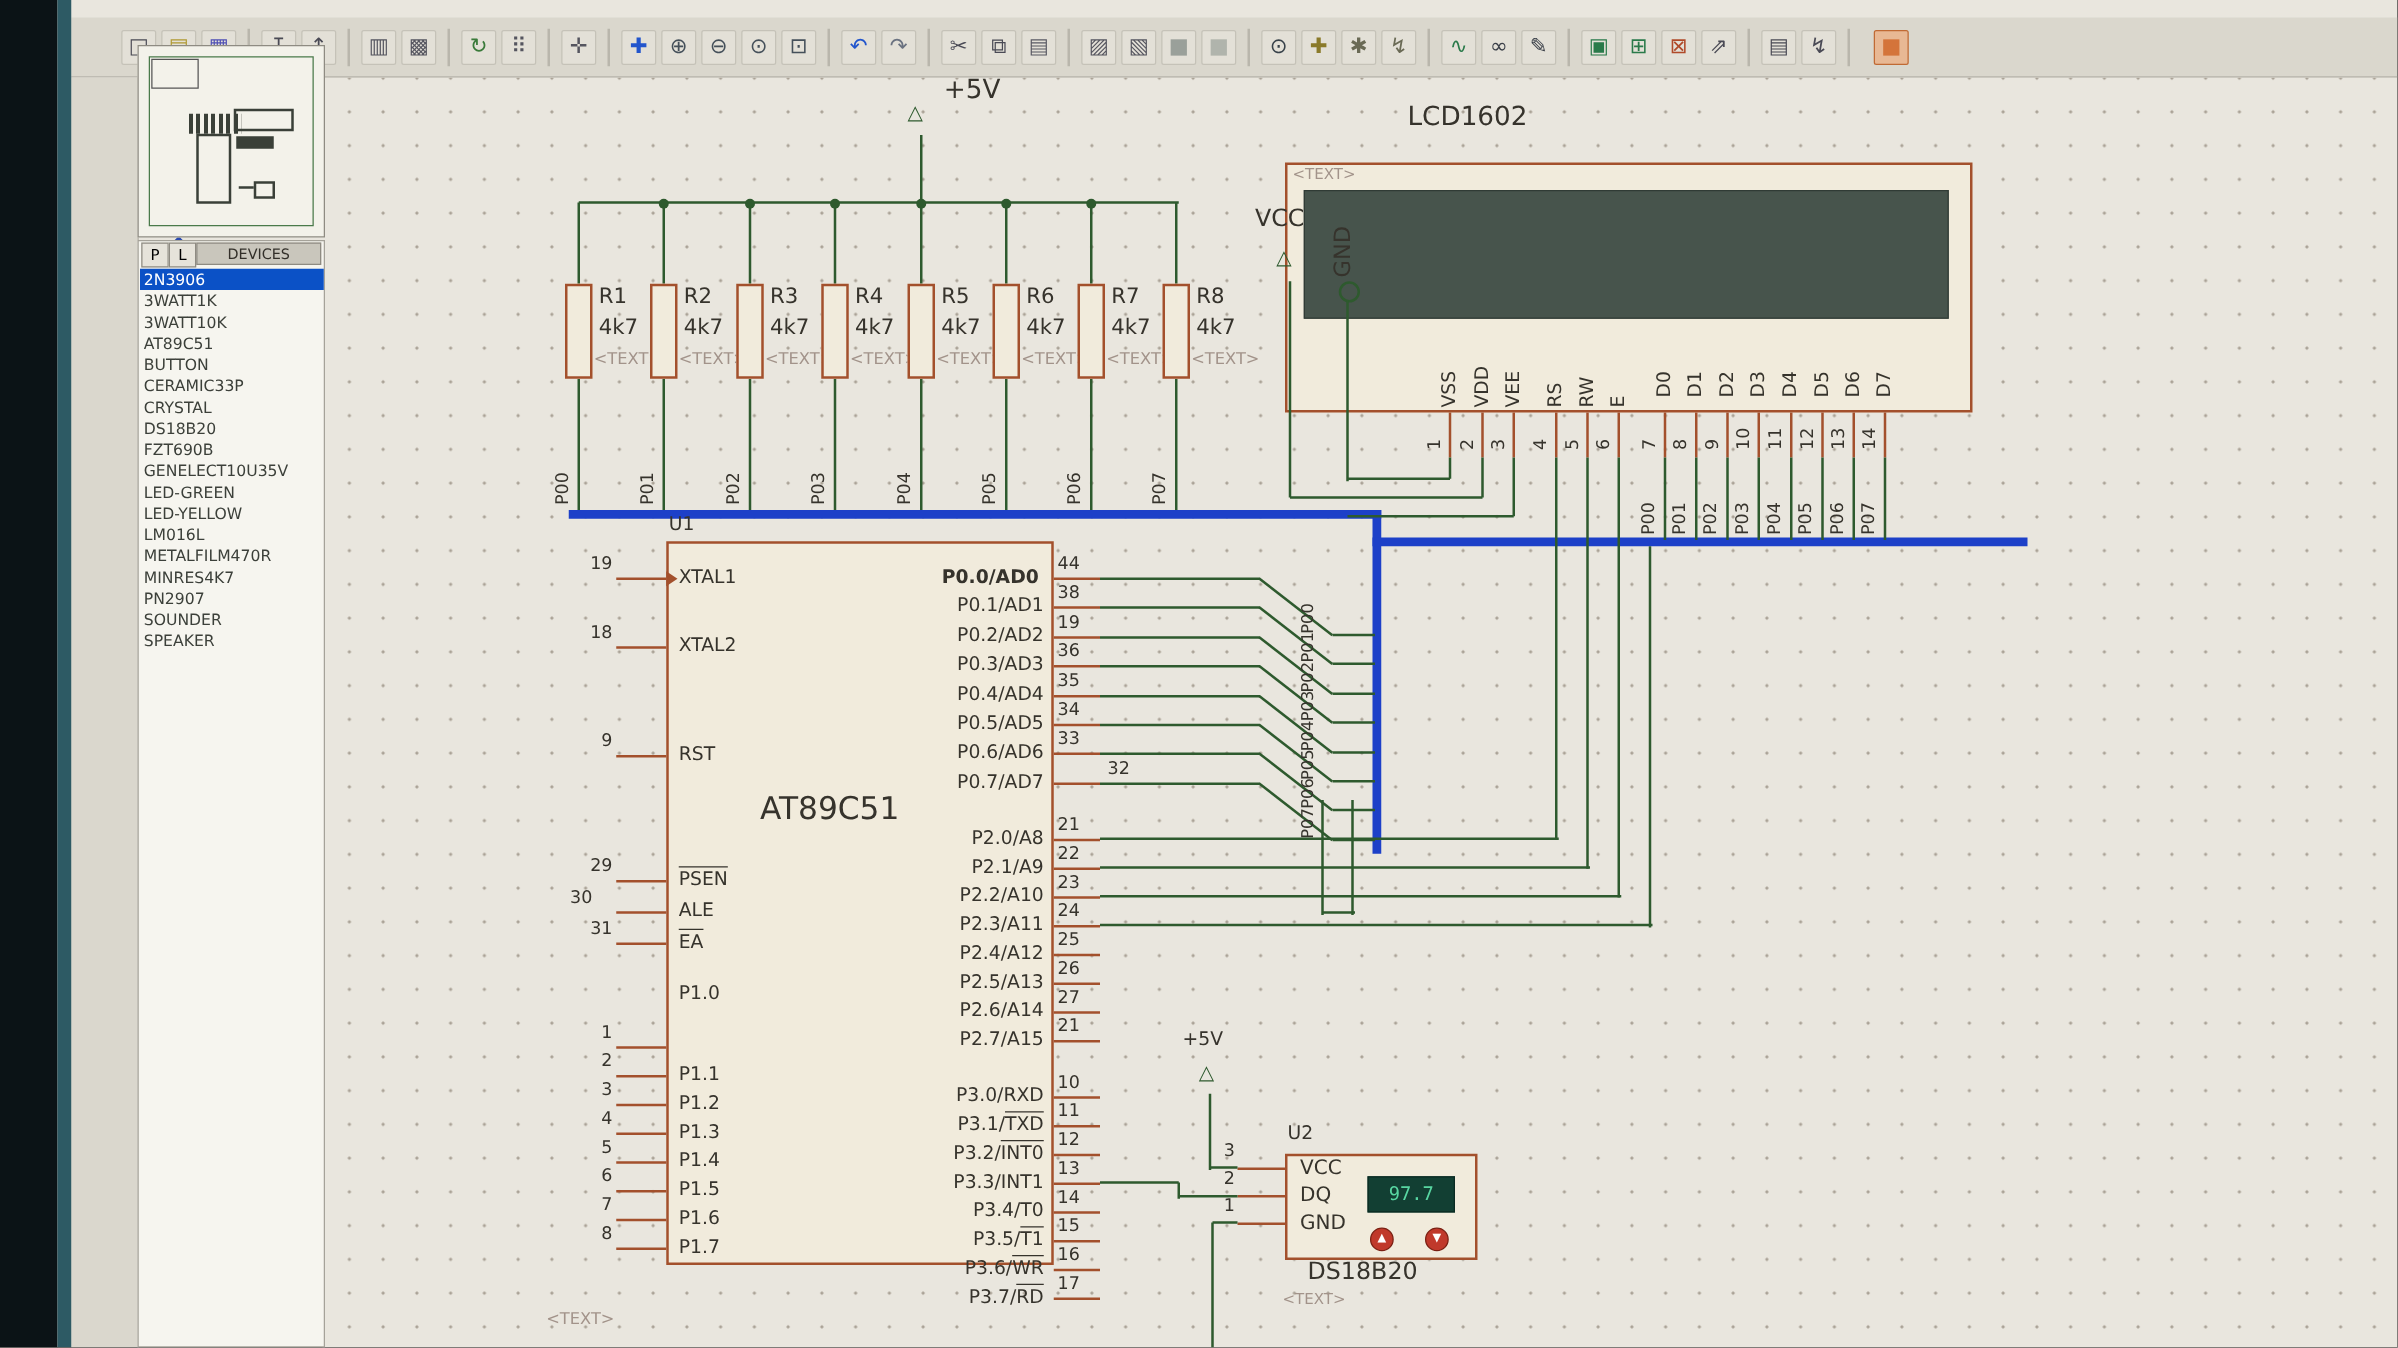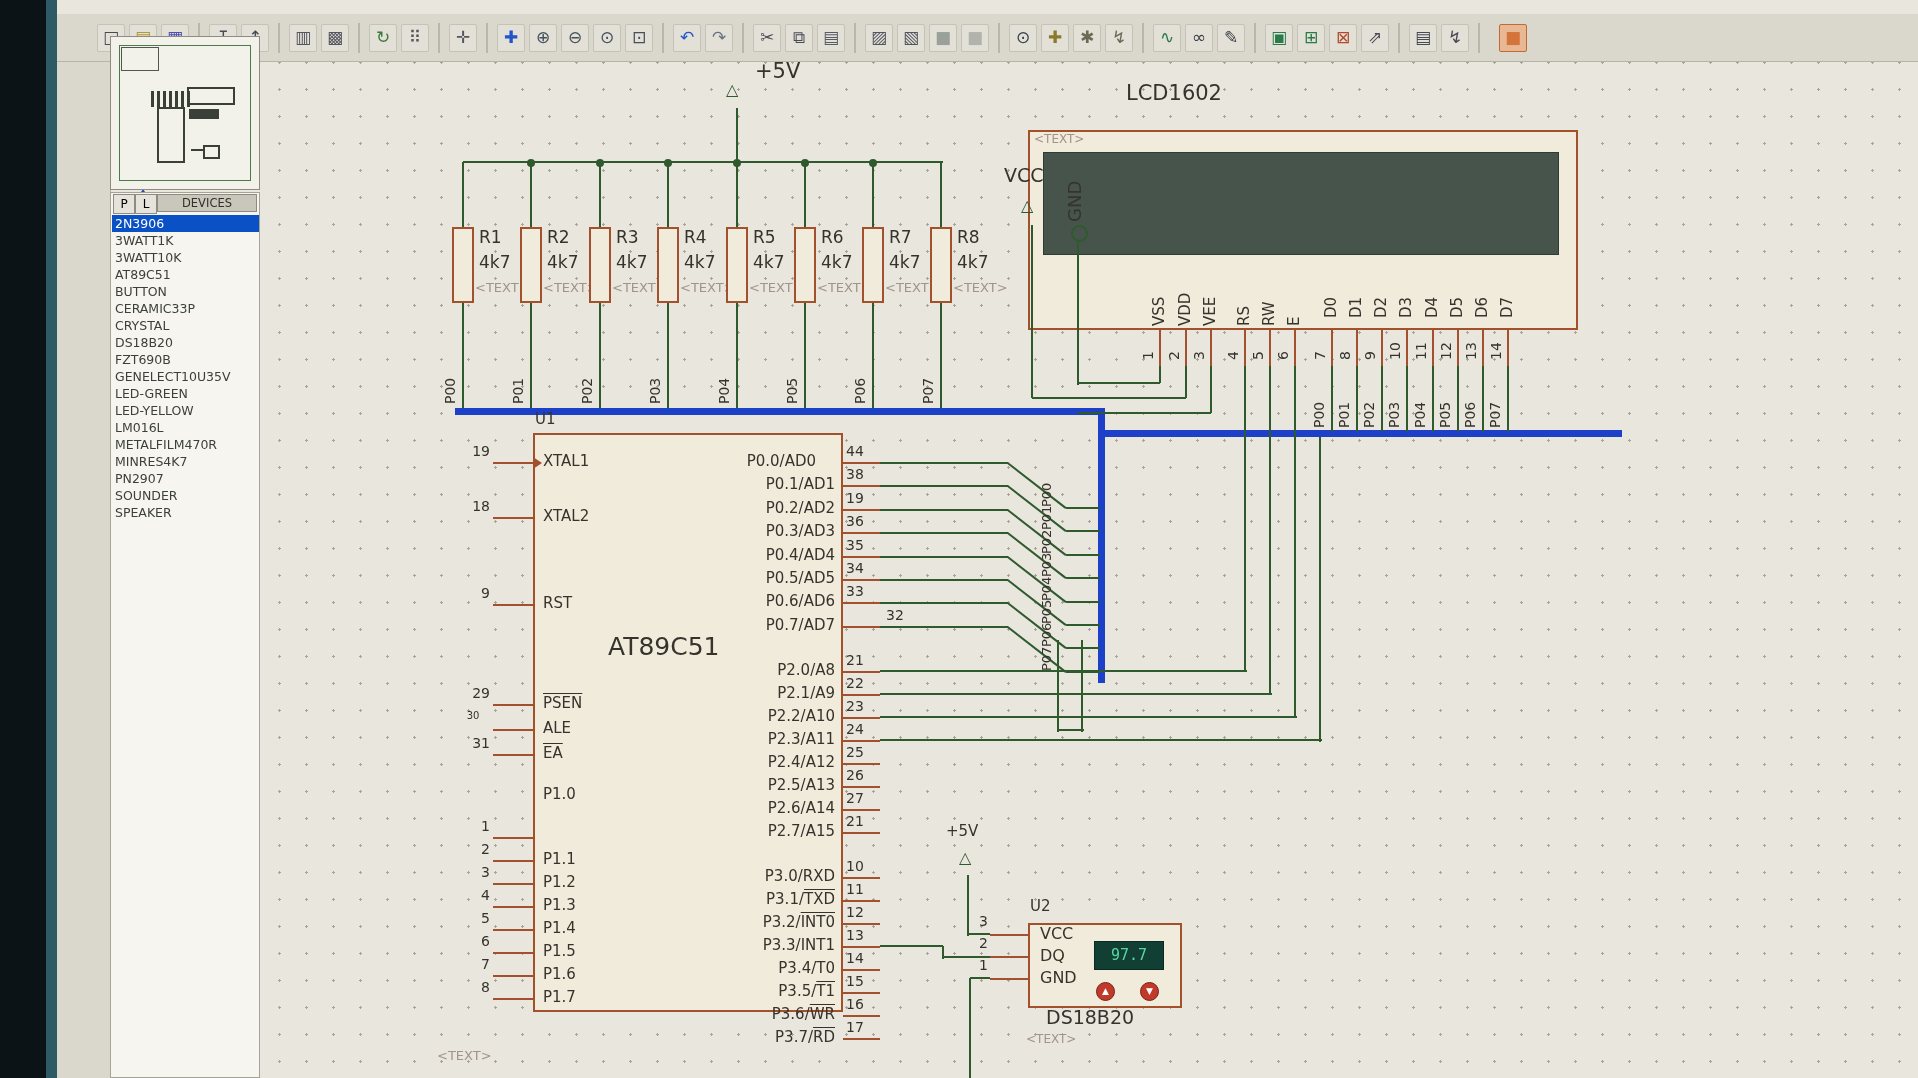--- a/index.html
+++ b/index.html
@@ -207,21 +207,21 @@
       <div class="s" style="left: 493px; top: 517px; width: 40px; height: 2px;"></div>
       <div class="t" style="left: 456px; top: 499px; width: 34px; text-align: right; font-size: 14px;">18</div>
       <div class="t" style="left: 543px; top: 509px; width: 150px; text-align: left;"><span>XTAL2</span></div>
       <div class="s" style="left: 493px; top: 604px; width: 40px; height: 2px;"></div>
       <div class="t" style="left: 456px; top: 586px; width: 34px; text-align: right; font-size: 14px;">9</div>
       <div class="t" style="left: 543px; top: 596px; width: 150px; text-align: left;"><span>RST</span></div>
       <div class="s" style="left: 493px; top: 704px; width: 40px; height: 2px;"></div>
       <div class="t" style="left: 456px; top: 686px; width: 34px; text-align: right; font-size: 14px;">29</div>
       <div class="t" style="left: 543px; top: 696px; width: 150px; text-align: left;"><span class="ov">PSEN</span></div>
       <div class="s" style="left: 493px; top: 729px; width: 40px; height: 2px;"></div>
-      <div class="t" style="left: 456px; top: 711px; width: 34px; text-align: center; font-size: 10px;">30</div>
+      <div class="t" style="left: 456px; top: 711px; width: 34px; text-align: left; font-size: 14px;">30</div>
       <div class="t" style="left: 543px; top: 721px; width: 150px; text-align: left;"><span>ALE</span></div>
       <div class="s" style="left: 493px; top: 754px; width: 40px; height: 2px;"></div>
       <div class="t" style="left: 456px; top: 736px; width: 34px; text-align: right; font-size: 14px;">31</div>
       <div class="t" style="left: 543px; top: 746px; width: 150px; text-align: left;"><span class="ov">EA</span></div>
       <div class="s" style="left: 493px; top: 837px; width: 40px; height: 2px;"></div>
       <div class="t" style="left: 456px; top: 819px; width: 34px; text-align: right; font-size: 14px;">1</div>
       <div class="t" style="left: 543px; top: 787px; width: 150px; text-align: left;"><span>P1.0</span></div>
       <div class="s" style="left: 493px; top: 860px; width: 40px; height: 2px;"></div>
       <div class="t" style="left: 456px; top: 842px; width: 34px; text-align: right; font-size: 14px;">2</div>
       <div class="t" style="left: 543px; top: 852px; width: 150px; text-align: left;"><span>P1.1</span></div>
@@ -239,21 +239,21 @@
       <div class="t" style="left: 543px; top: 944px; width: 150px; text-align: left;"><span>P1.5</span></div>
       <div class="s" style="left: 493px; top: 975px; width: 40px; height: 2px;"></div>
       <div class="t" style="left: 456px; top: 957px; width: 34px; text-align: right; font-size: 14px;">7</div>
       <div class="t" style="left: 543px; top: 967px; width: 150px; text-align: left;"><span>P1.6</span></div>
       <div class="s" style="left: 493px; top: 998px; width: 40px; height: 2px;"></div>
       <div class="t" style="left: 456px; top: 980px; width: 34px; text-align: right; font-size: 14px;">8</div>
       <div class="t" style="left: 543px; top: 990px; width: 150px; text-align: left;"><span>P1.7</span></div>
       <div class="abs" style="left: 533px; top: 457px; width: 0px; height: 0px; border-top: 6px solid transparent; border-bottom: 6px solid transparent; border-left: 9px solid rgb(163, 80, 44);"></div>
       <div class="s" style="left: 843px; top: 462px; width: 37px; height: 2px;"></div>
       <div class="t" style="left: 846px; top: 444px; width: 32px; font-size: 14px;">44</div>
-      <div class="t" style="left: 669px; top: 454px; width: 147px; text-align: right;"><span>P0.0/AD0</span></div>
+      <div class="t" style="left: 684px; top: 454px; width: 147px; text-align: right; font-weight: bold;"><span>P0.0/AD0</span></div>
       <div class="s" style="left: 843px; top: 485px; width: 37px; height: 2px;"></div>
       <div class="t" style="left: 846px; top: 467px; width: 32px; font-size: 14px;">38</div>
       <div class="t" style="left: 688px; top: 477px; width: 147px; text-align: right;"><span>P0.1/AD1</span></div>
       <div class="s" style="left: 843px; top: 509px; width: 37px; height: 2px;"></div>
       <div class="t" style="left: 846px; top: 491px; width: 32px; font-size: 14px;">19</div>
       <div class="t" style="left: 688px; top: 501px; width: 147px; text-align: right;"><span>P0.2/AD2</span></div>
       <div class="s" style="left: 843px; top: 532px; width: 37px; height: 2px;"></div>
       <div class="t" style="left: 846px; top: 514px; width: 32px; font-size: 14px;">36</div>
       <div class="t" style="left: 688px; top: 524px; width: 147px; text-align: right;"><span>P0.3/AD3</span></div>
       <div class="s" style="left: 843px; top: 556px; width: 37px; height: 2px;"></div>

